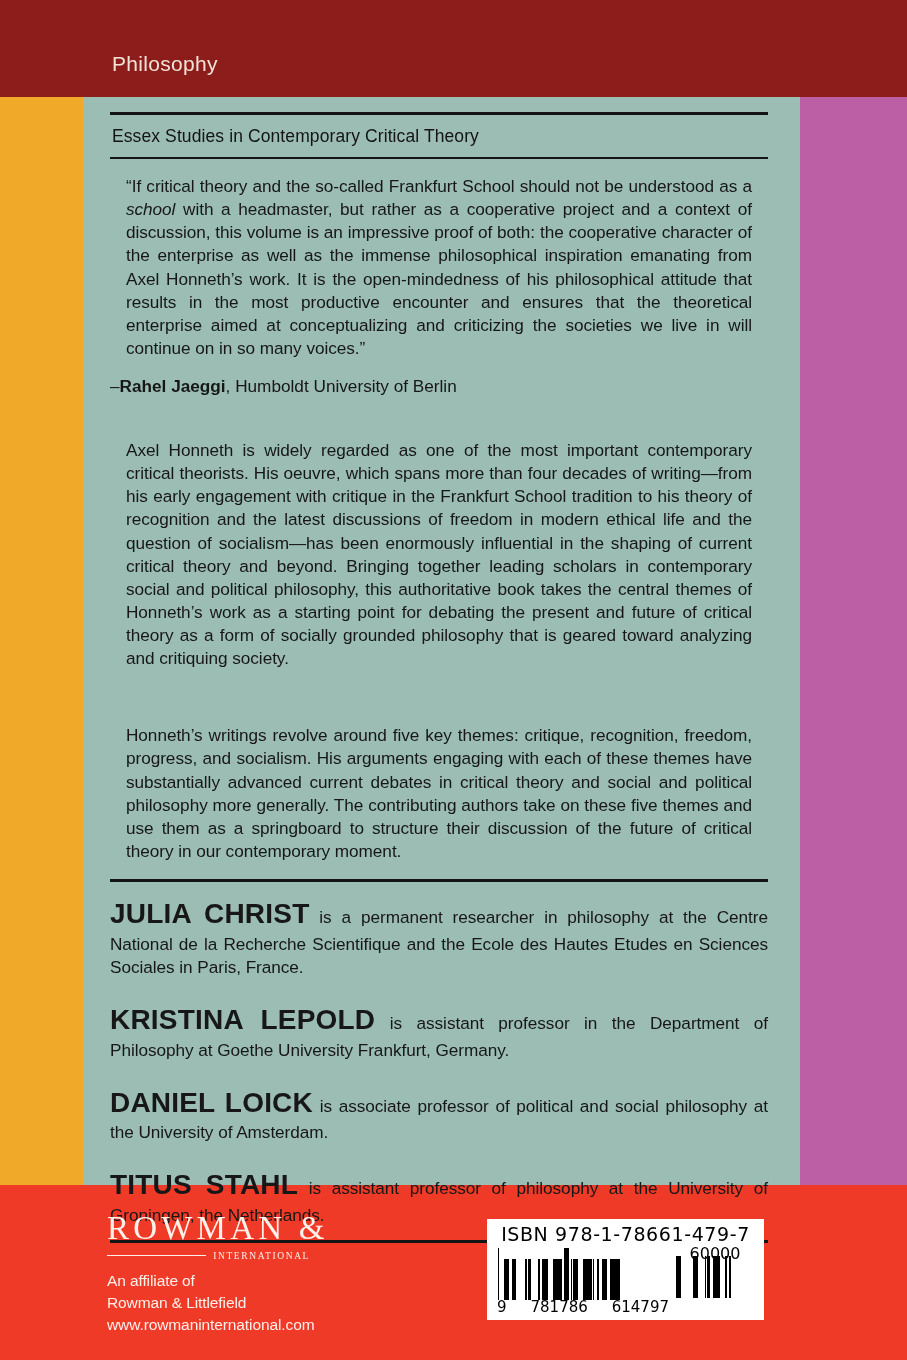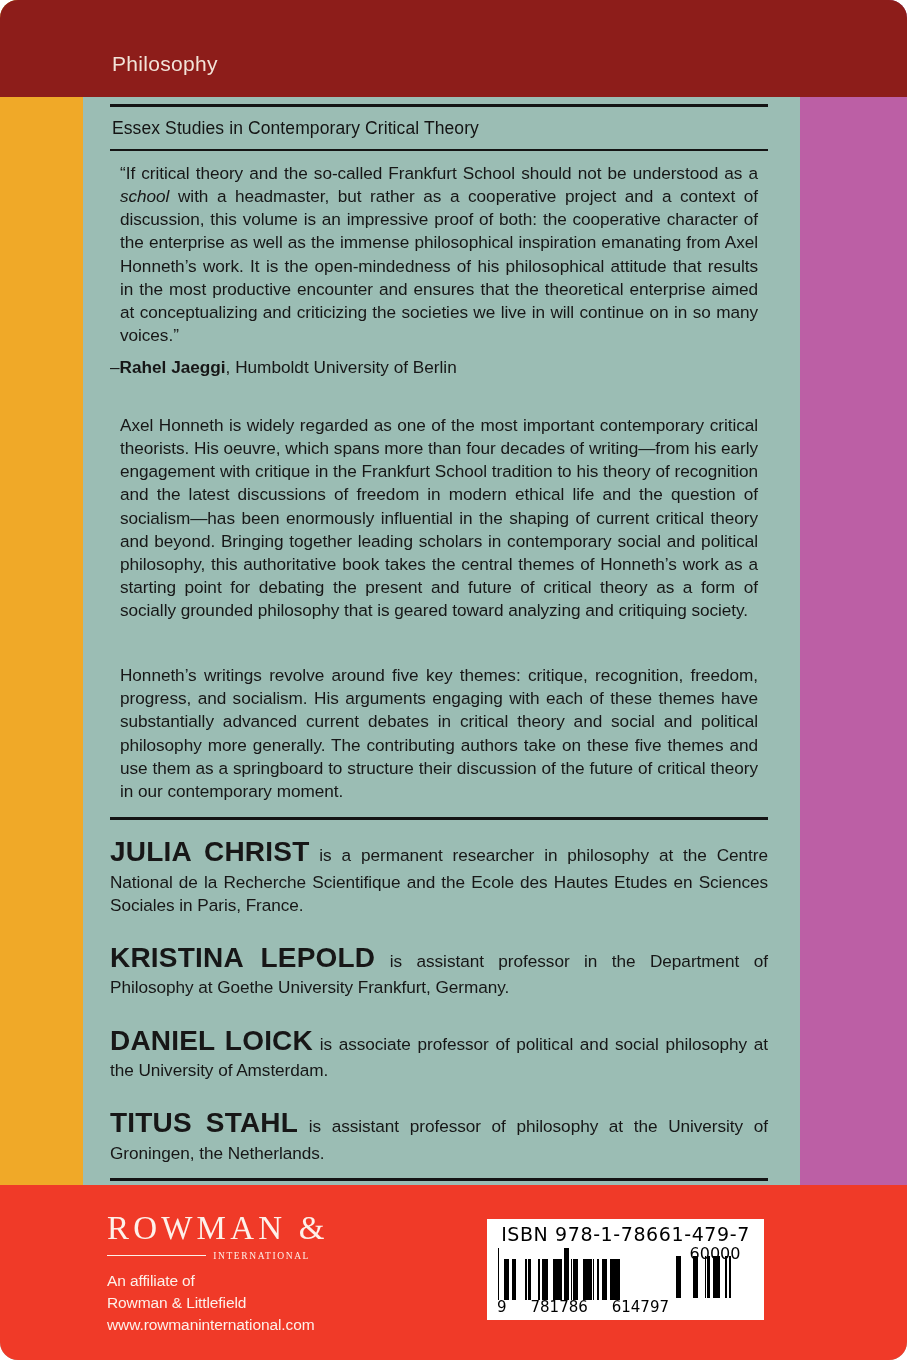--- a/index.html
+++ b/index.html
@@ -11,21 +11,20 @@
   body {
     font-family: "Liberation Sans", sans-serif;
   }
 
   .cover {
     position: relative;
     width: 907px;
     height: 1360px;
     overflow: hidden;
     background: #9bbdb4;
-    border-radius: 18px;
   }
 
   
   .band-orange {
     position: absolute;
     left: 0; top: 0;
     width: 83px; height: 1185px;
     background: #f0a928;
   }
   .band-magenta {
@@ -61,21 +60,21 @@
     color: #f2e3d8;
     font-size: 21px;
     letter-spacing: 0.3px;
     font-family: "Liberation Sans", sans-serif;
   }
 
   
   .content {
     position: absolute;
     left: 110px;
-    top: 104px;
+    top: 112px;
     width: 658px;
     color: #1b1b1b;
   }
 
   .rule {
     height: 3px;
     background: #141414;
     width: 100%;
   }
   .rule-thin {
@@ -89,21 +88,21 @@
     line-height: 1.2;
     padding: 11px 0 10px 2px;
     color: #141414;
     letter-spacing: 0.1px;
   }
 
   .para {
     font-size: 17.2px;
     line-height: 1.345;
     text-align: justify;
-    margin: 10px;
+    margin: 16px;
     color: #171717;
     letter-spacing: -0.05px;
   }
 
   .quote-block { margin-top: 11px; }
   .quote-block .para { }
   .quote-attr {
     font-size: 17.2px;
     text-align: left;
     margin-top: 2px;

